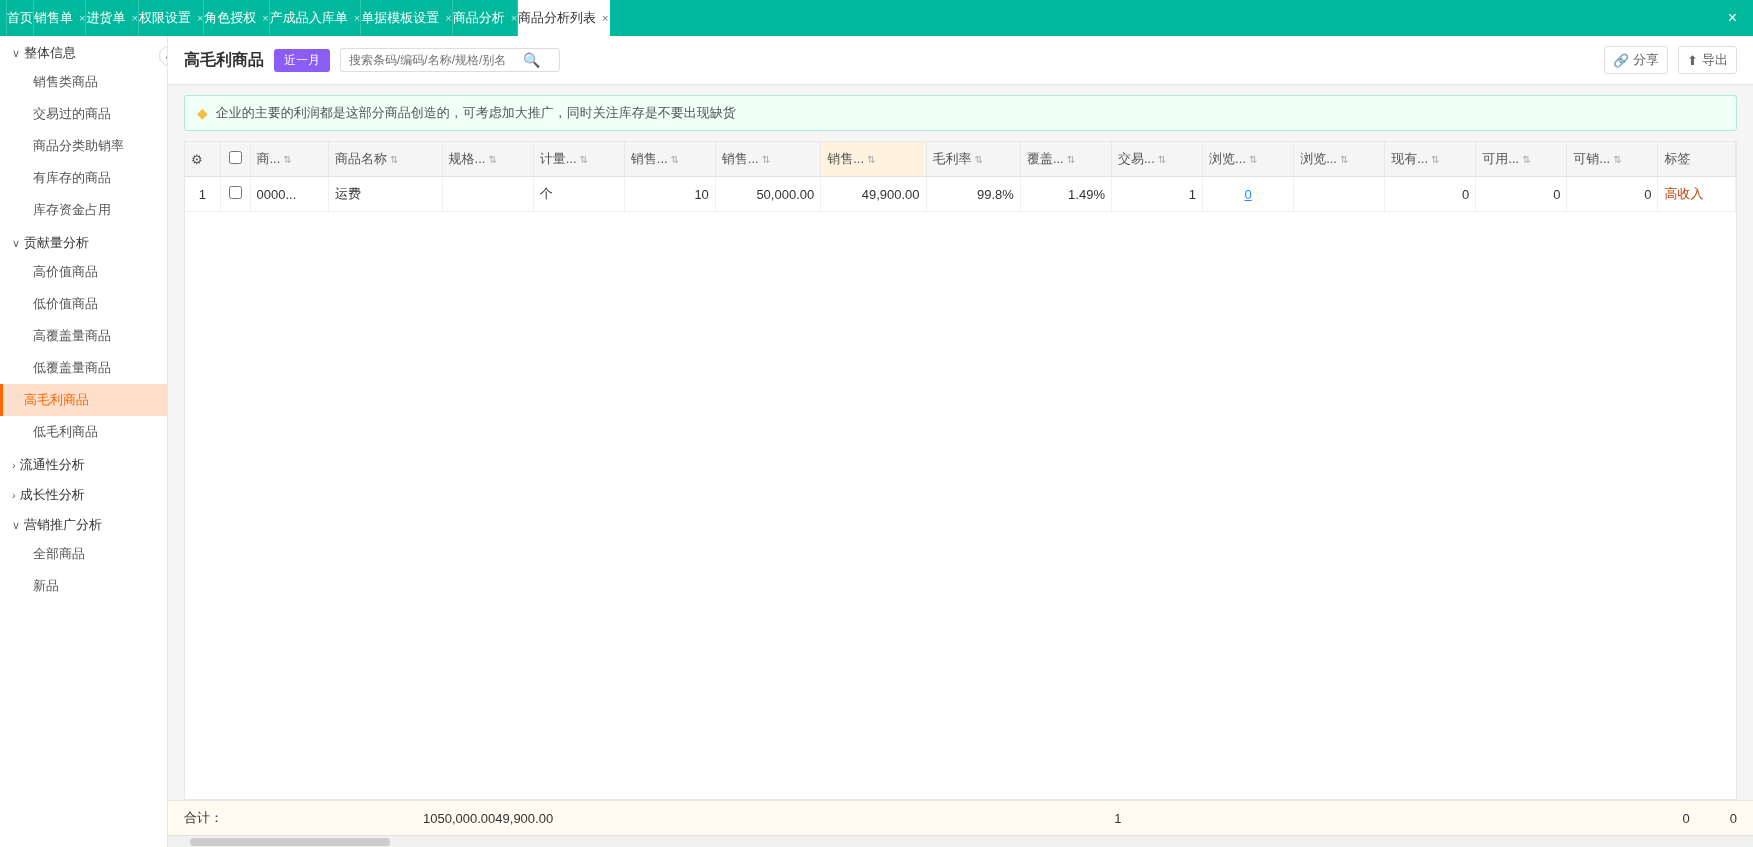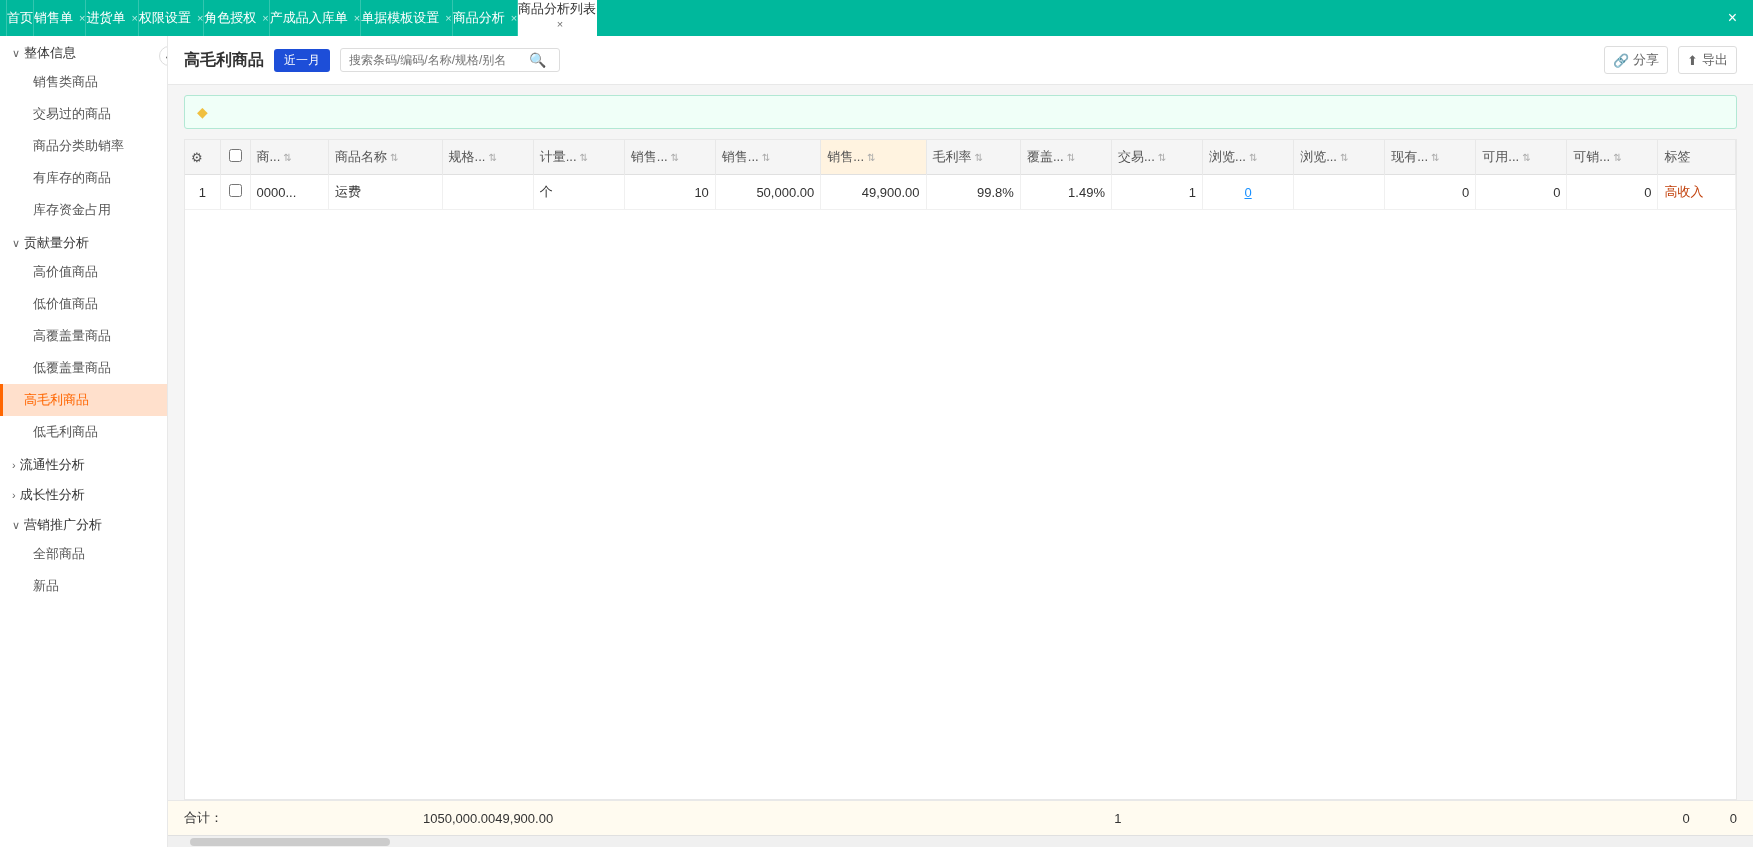--- a/index.html
+++ b/index.html
@@ -19,21 +19,21 @@
       align-items: center;
       padding: 0 0;
       height: 100%;
       cursor: pointer;
       white-space: nowrap;
       font-size: 13px;
       color: #fff;
       border-right: 1px solid rgba(255,255,255,0.2);
     }
     .top-nav .nav-item:first-child { border-left: 1px solid rgba(255,255,255,0.2); }
-    .top-nav .nav-item.active { background: #fff; color: #333; flex-direction: column; }
+    .top-nav .nav-item.active { background: #fff; color: #333; }
     .top-nav .nav-item .close-icon {
       margin-left: 6px;
       font-size: 11px;
       opacity: 0.7;
       cursor: pointer;
     }
     .top-nav .nav-item.active .close-icon { color: #333; }
     .top-nav-spacer { flex: 1; }
     .top-nav-close {
       color: #fff;
@@ -117,35 +117,35 @@
       background: #fff;
       border-bottom: 1px solid #e8e8e8;
       gap: 10px;
     }
     .page-title {
       font-size: 16px;
       font-weight: bold;
       color: #333;
     }
     .period-btn {
-      background: #1d4ed8;
+      background: #8b5cf6;
       color: #fff;
       border: none;
       border-radius: 3px;
       padding: 3px 10px;
       cursor: pointer;
       font-size: 12px;
     }
     .search-box {
       display: flex;
       align-items: center;
       border: 1px solid #ddd;
       border-radius: 3px;
       padding: 3px 8px;
-      gap: 20px;
+      gap: 14px;
       flex: 0 0 220px;
     }
     .search-box input {
       border: none;
       outline: none;
       font-size: 12px;
       width: 160px;
       color: #999;
     }
     .search-icon-btn {
@@ -390,20 +390,21 @@
         <span>分享</span>
       </div>
       <div class="action-btn">
         <span>⬆</span>
         <span>导出</span>
       </div>
     </div>
 
     <div class="tip-bar">
       <span class="tip-icon">◆</span>
+      <span>企业的主要的利润都是这部分商品创造的，可考虑加大推广，同时关注库存是不要出现缺货</span>
     </div>
 
     <div class="table-wrapper">
       <table>
         <thead>
           <tr>
             <th style="width:35px;">
               <span>⚙</span>
             </th>
             <th class="checkbox-col">

